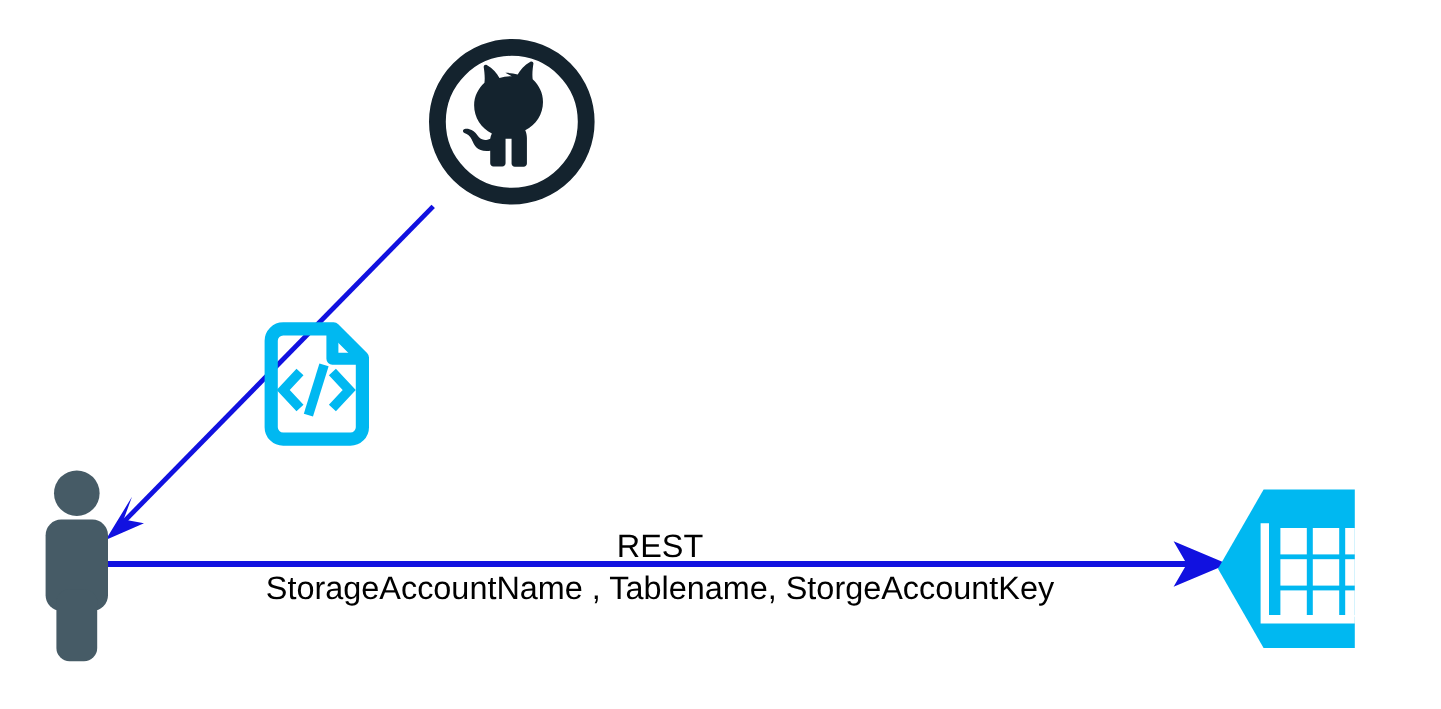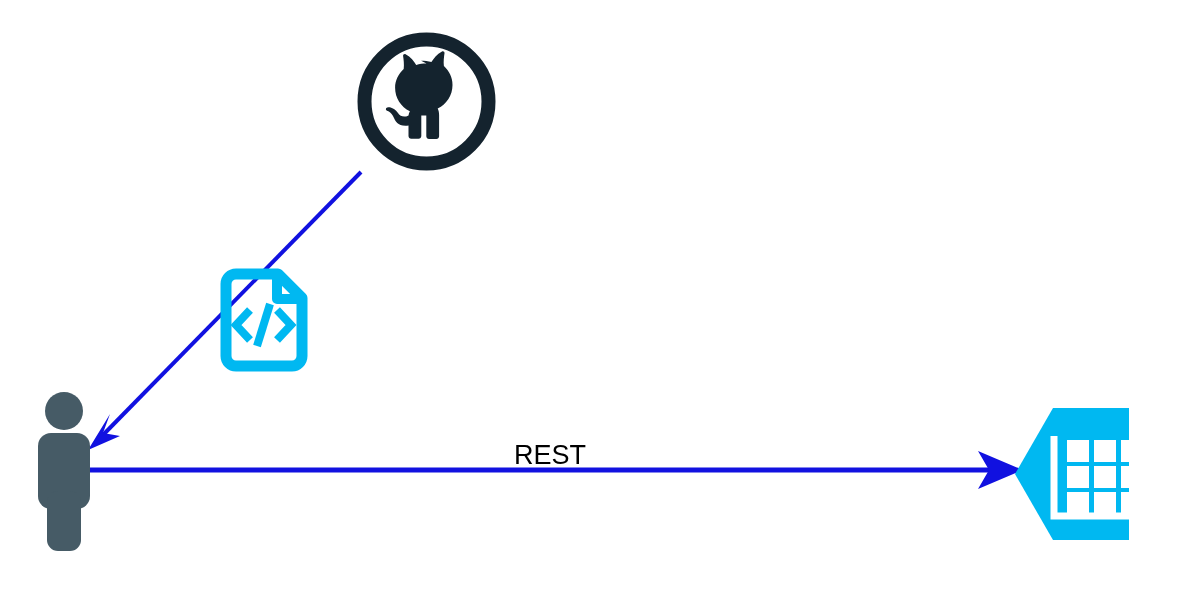--- a/index.html
+++ b/index.html
@@ -171,14 +171,15 @@
         <rect x="107" y="62" width="22" height="22"></rect>
         <rect x="53" y="88" width="22" height="22"></rect>
         <rect x="80" y="88" width="22" height="22"></rect>
         <rect x="107" y="88" width="22" height="22"></rect>
       </g>
     </svg>
   </div>
 
   <div class="edge-label" id="rest-label">REST</div>
 
+  <div class="edge-label" id="params-label">StorageAccountName , Tablename, StorgeAccountKey</div>
 
 </div>
 
 </body></html>

